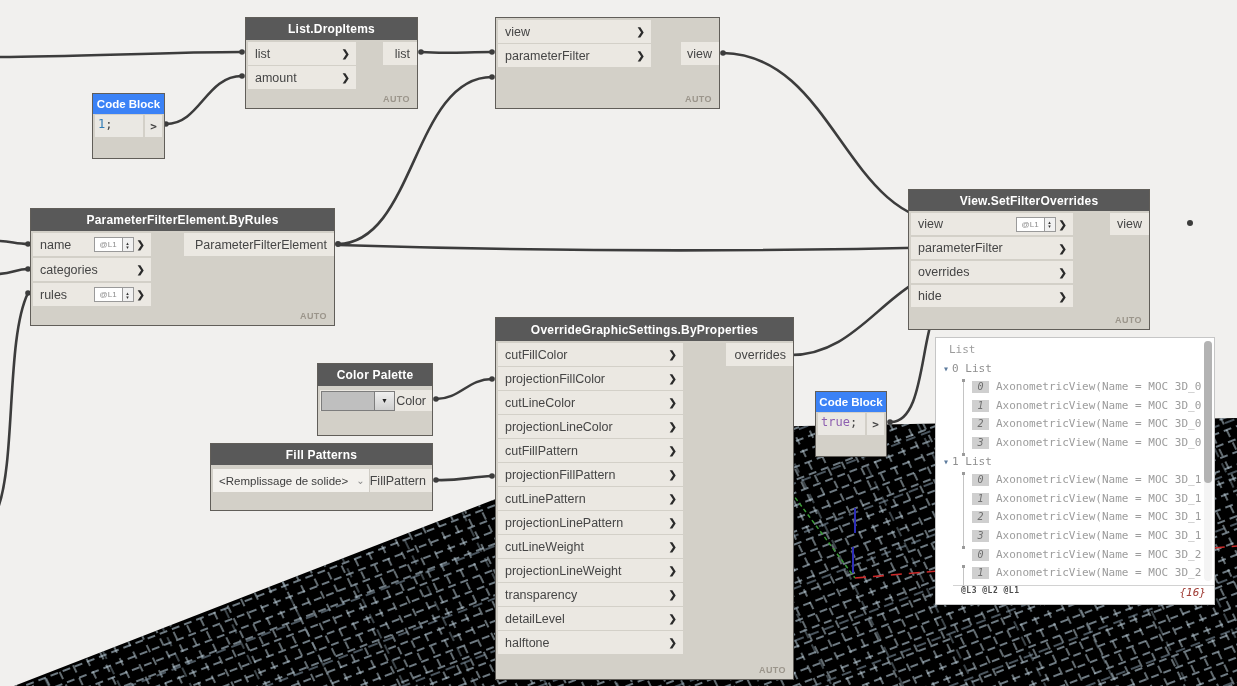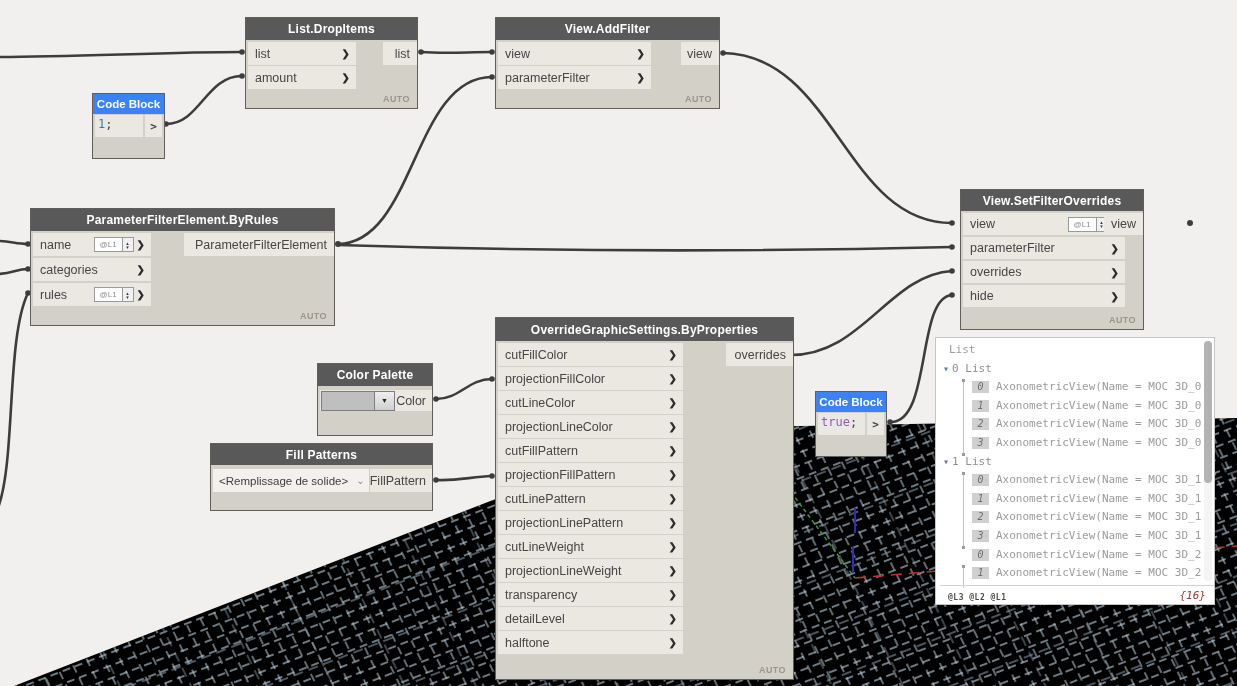--- a/index.html
+++ b/index.html
@@ -51,22 +51,22 @@
   .pv-row{height:18.6px;line-height:18.6px;white-space:nowrap;overflow:hidden}
   .pv-root{padding-left:13px}
   .pv-group{padding-left:7px;color:#8f8f8f}
   .pv-tri{color:#5d7b9d;font-size:10px;margin-right:3px}
   .pv-item{padding-left:36px}
   .pv-badge{display:inline-block;width:17px;height:12px;line-height:12px;vertical-align:middle;
             margin-right:7px;background:#cfcfcf;color:#6f6f6f;font-style:italic;font-size:10px;text-align:center}
   .tree-line{position:absolute;width:1px;background:#c4c4c4;left:27px;z-index:0}
   .tree-line::before,.tree-line::after{content:"";position:absolute;left:-1px;width:3px;height:3px;background:#9a9a9a}
   .tree-line::before{top:-2px}.tree-line::after{bottom:-2px}
-  .pv-footer{position:absolute;left:4px;right:0;top:247px;height:21px;border-top:1px solid #d2d2d2;
-             display:flex;align-items:flex-end;padding:16px 8px;box-sizing:border-box}
+  .pv-footer{position:absolute;left:17px;right:0;top:247px;height:21px;border-top:1px solid #d2d2d2;
+             display:flex;align-items:flex-start;padding:0 8px;box-sizing:border-box}
   .pv-lacing{font-size:8px;font-weight:bold;color:#4c4c4c;letter-spacing:.5px}
   .pv-count{margin-left:auto;font-style:italic;font-weight:normal;font-size:11px;color:#a03d36}
   .pv-scroll{position:absolute;right:2px;top:3px;width:8px;height:240px;background:#f4f4f4;border-radius:4px}
   .pv-thumb{position:absolute;left:0;top:0;width:8px;height:142px;background:#b3b3b3;border-radius:4px}
 </style>
 </head>
 <body>
 
 <svg id="bg-layer" class="layer" width="1237" height="686">
   <defs>
@@ -146,21 +146,20 @@
     <div class="inrow" style="width:108px">
       <span>amount</span>
       <span class="parrow">❯</span>
     </div>
   </div>
   <div class="outrow" style="width:34px">list</div>
   <div class="autolbl">AUTO</div>
 </div>
 
 <div class="node" style="left:495px;top:17px;width:225px;height:92px">
-  <div class="nheader">View.AddFilter</div>
   <div class="nrows">
     <div class="inrow" style="width:153px">
       <span>view</span>
       <span class="parrow">❯</span>
     </div>
     <div class="inrow" style="width:153px">
       <span>parameterFilter</span>
       <span class="parrow">❯</span>
     </div>
   </div>
@@ -203,21 +202,21 @@
           <span>▾</span>
         </span>
       </span>
       <span class="parrow">❯</span>
     </div>
   </div>
   <div class="outrow" style="width:150px">ParameterFilterElement</div>
   <div class="autolbl">AUTO</div>
 </div>
 
-<div class="node" style="left:960px;top:189px;width:184px;height:141px">
+<div class="node" style="left:908px;top:189px;width:242px;height:141px">
   <div class="nheader" style="height:21px">View.SetFilterOverrides</div>
   <div class="nrows">
     <div class="inrow r22" style="width:162px">
       <span>view</span>
       <span class="lchip">
         <span class="lbox">@L1</span>
         <span class="lspin">
           <span>▴</span>
           <span>▾</span>
         </span>

